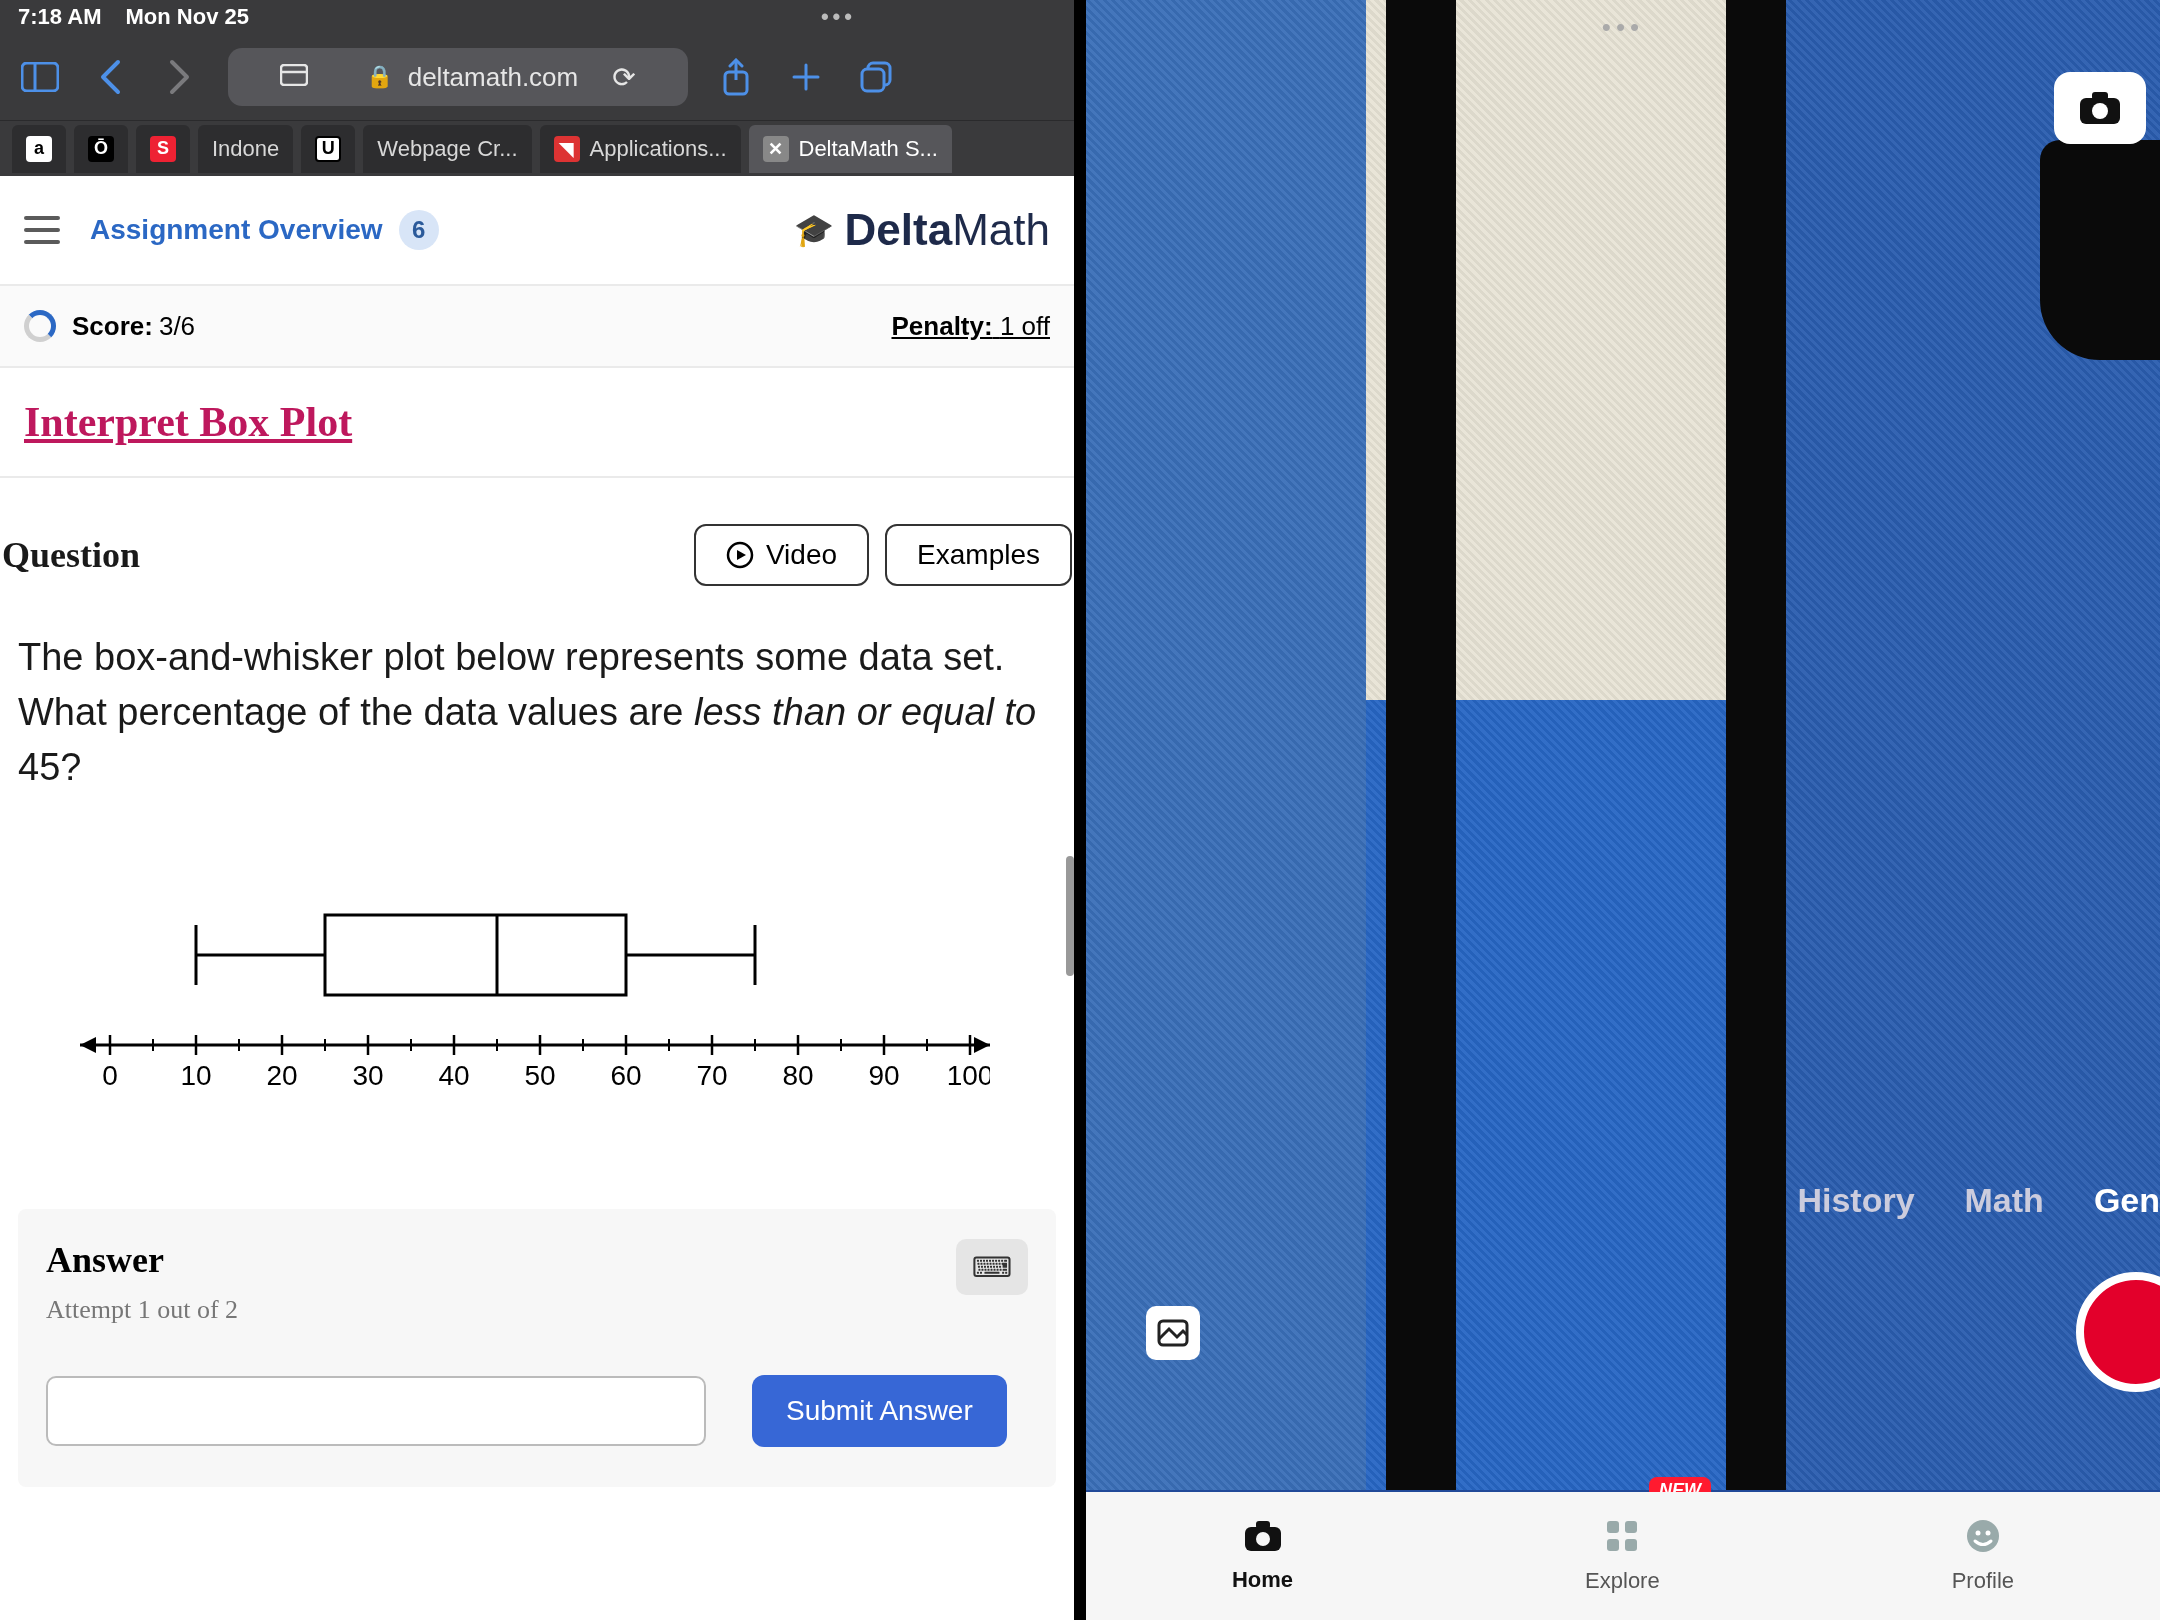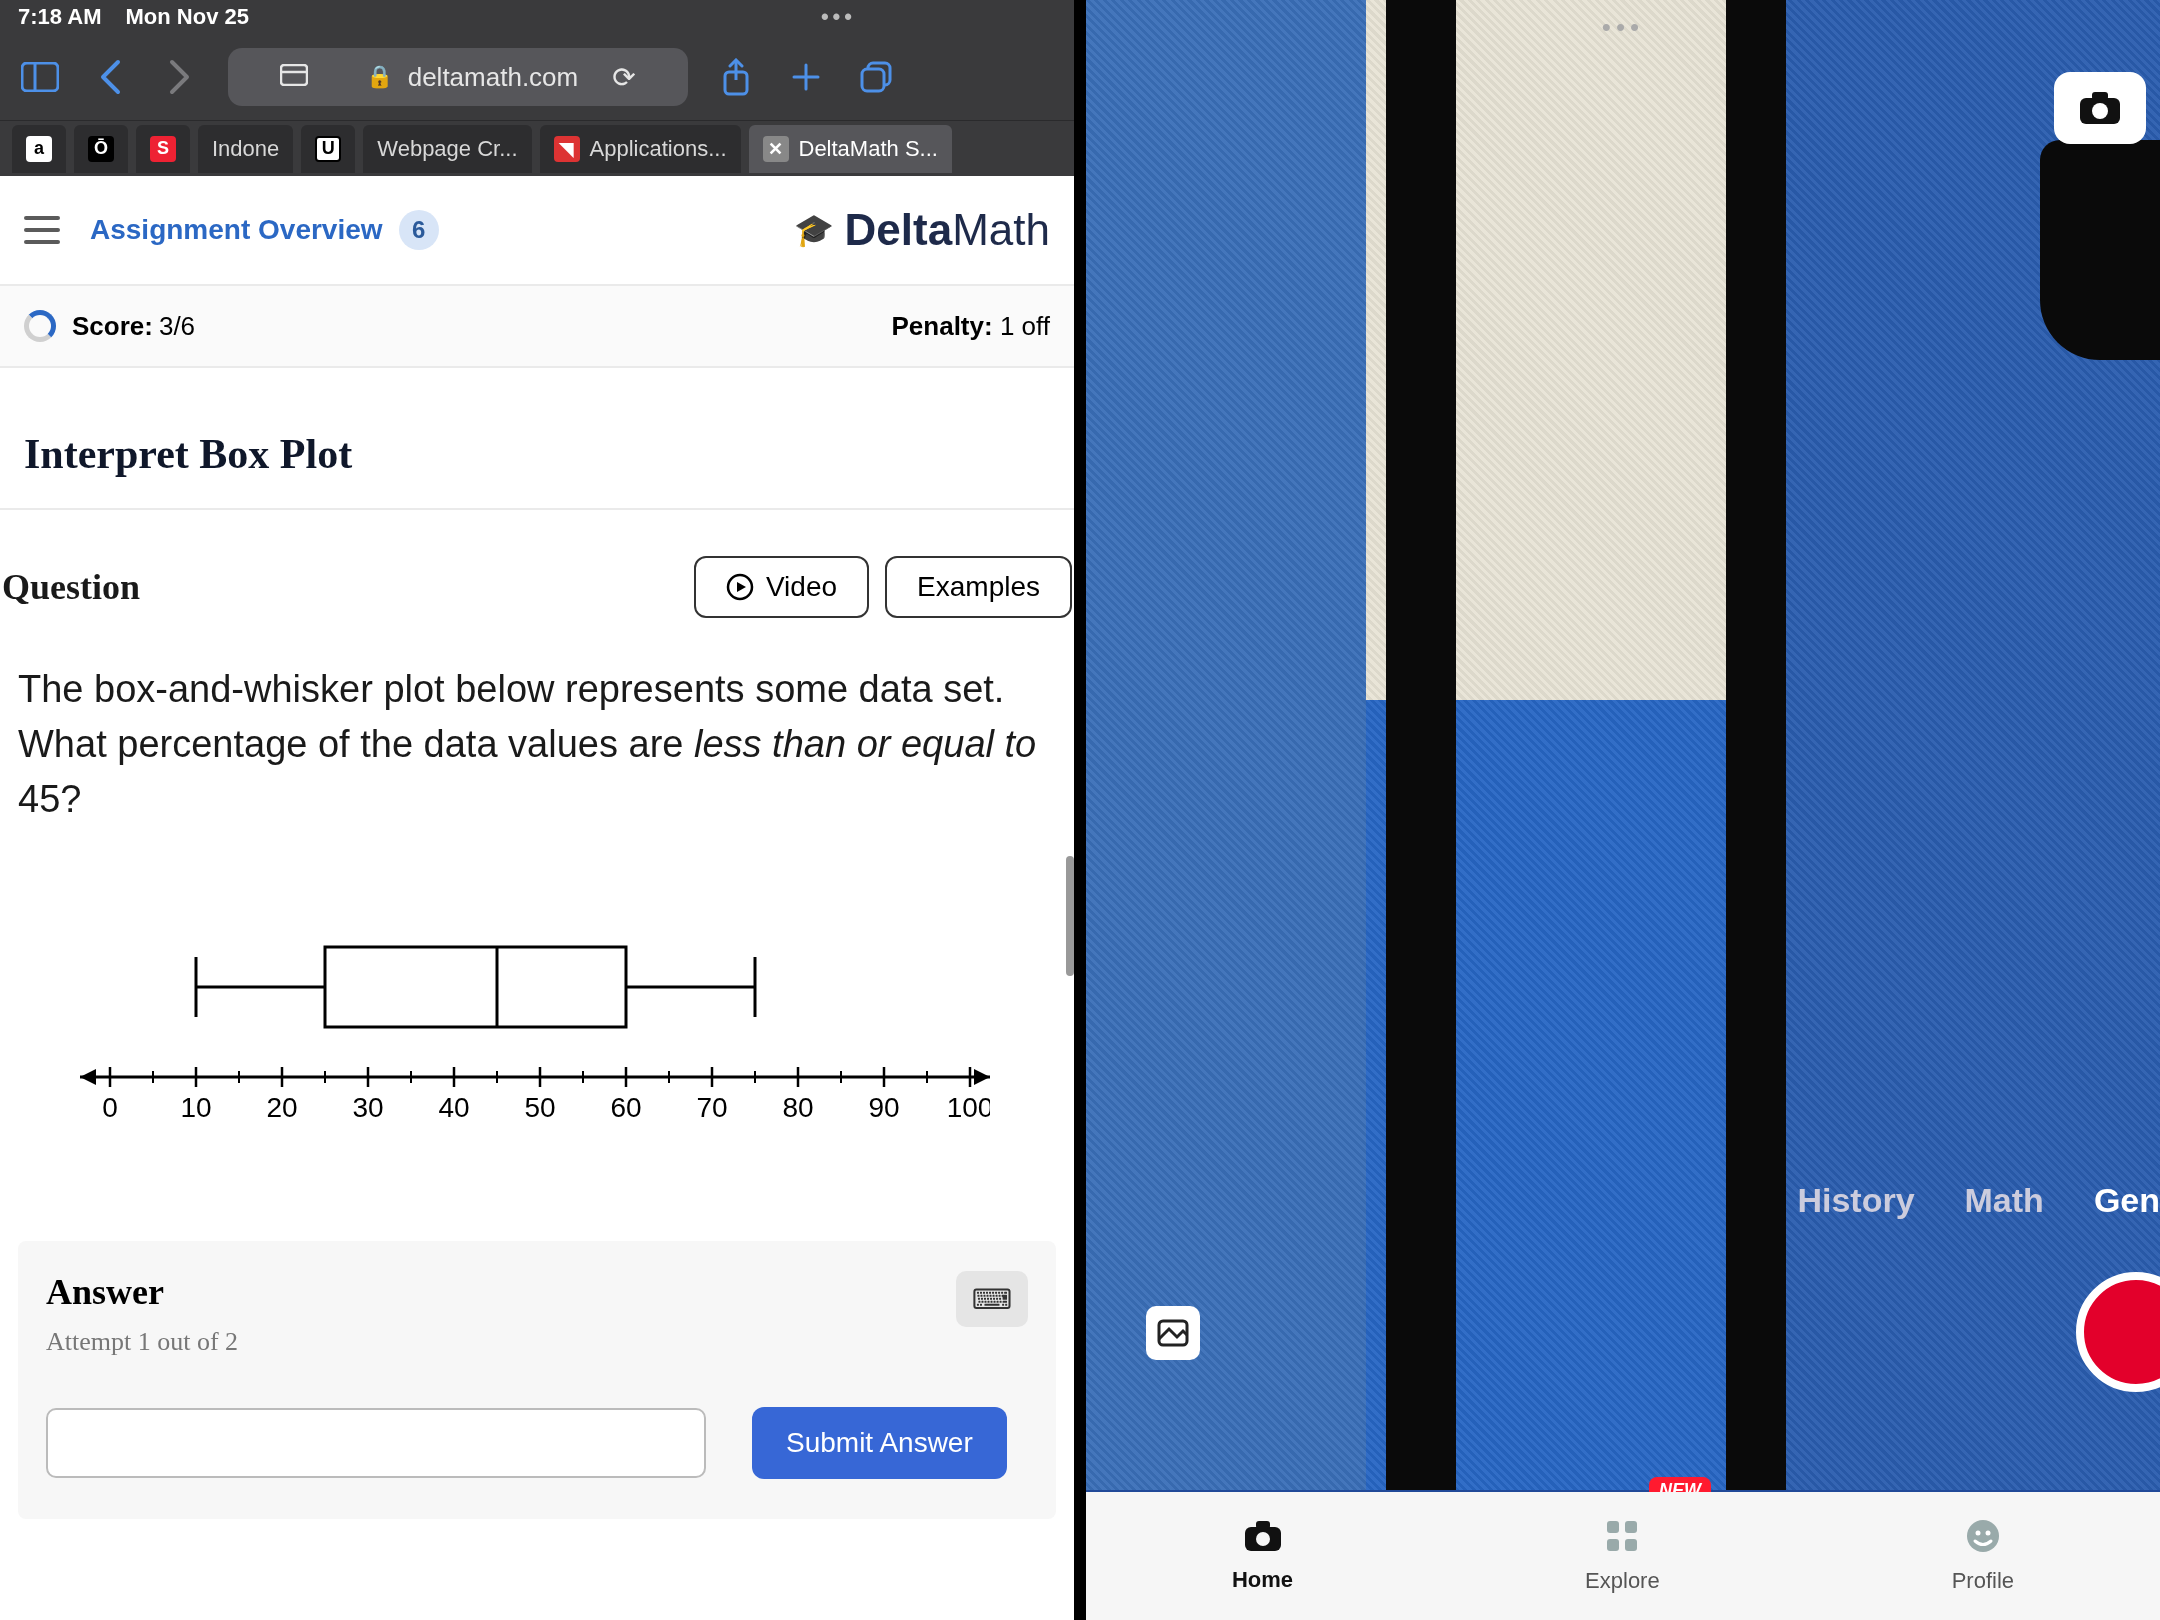--- a/index.html
+++ b/index.html
@@ -39,23 +39,23 @@
 .assign-link { color: #2b68c4; font-size: 28px; font-weight: 700; }
 .count-pill { background: #d8e5f7; color: #2b5a9a; width: 40px; height: 40px; border-radius: 50%; display: flex; align-items: center; justify-content: center; font-size: 24px; font-weight: 700; margin-left: 16px; }
 .dm-logo { margin-left: auto; display:flex; align-items:center; gap:10px; color:#1e2a4a; font-size:44px; font-weight:700; font-family: Georgia, serif;}
 .dm-logo .cap { font-size: 32px; }
 .dm-logo .bold { font-weight: 800; }
 .dm-logo .light { font-weight: 400; }
 
 .dm-scorebar { height: 82px; display: flex; align-items: center; padding: 0 24px; background: #fafafa; border-bottom: 2px solid #eaeaea; font-size: 26px; }
 .score-ring { width: 32px; height: 32px; border: 5px solid #d0d0d0; border-top-color: #2b68c4; border-right-color:#2b68c4; border-radius: 50%; margin-right: 16px; }
 .dm-scorebar b { font-weight: 700; }
-.penalty { margin-left: auto; }
-
-.dm-section-title { padding: 62px 24px 30px; font-family: Georgia, 'Times New Roman', serif; font-size: 42px; font-weight: 700; color: #0f172a; border-bottom: 2px solid #eaeaea; }
+.penalty { margin-left: auto; text-decoration: underline; }
+
+.dm-section-title { padding: 30px 24px 30px; font-family: Georgia, 'Times New Roman', serif; font-size: 42px; font-weight: 700; color: #be185d; border-bottom: 2px solid #eaeaea; text-decoration: underline; }
 
 .dm-q-head { display: flex; align-items: center; padding: 24px 2px; gap: 16px; margin-top: 22px; }
 .dm-q-head h2 { font-family: Georgia, serif; font-size: 36px; font-weight: 700; color: #1a1a1a; }
 .pill-btn { margin-left: auto; border: 2px solid #333; border-radius: 12px; height: 62px; padding: 0 30px; display: flex; align-items: center; gap: 12px; font-size: 28px; background: #fff; }
 .pill-btn + .pill-btn { margin-left: 0; }
 
 .dm-text { padding: 20px 18px 0; font-family: Georgia, 'Times New Roman', serif; font-size: 38px; line-height: 1.45; color: #1a1a1a; }
 .dm-text em { font-style: italic; }
 
 .boxplot-wrap { padding: 60px 70px 30px; }

